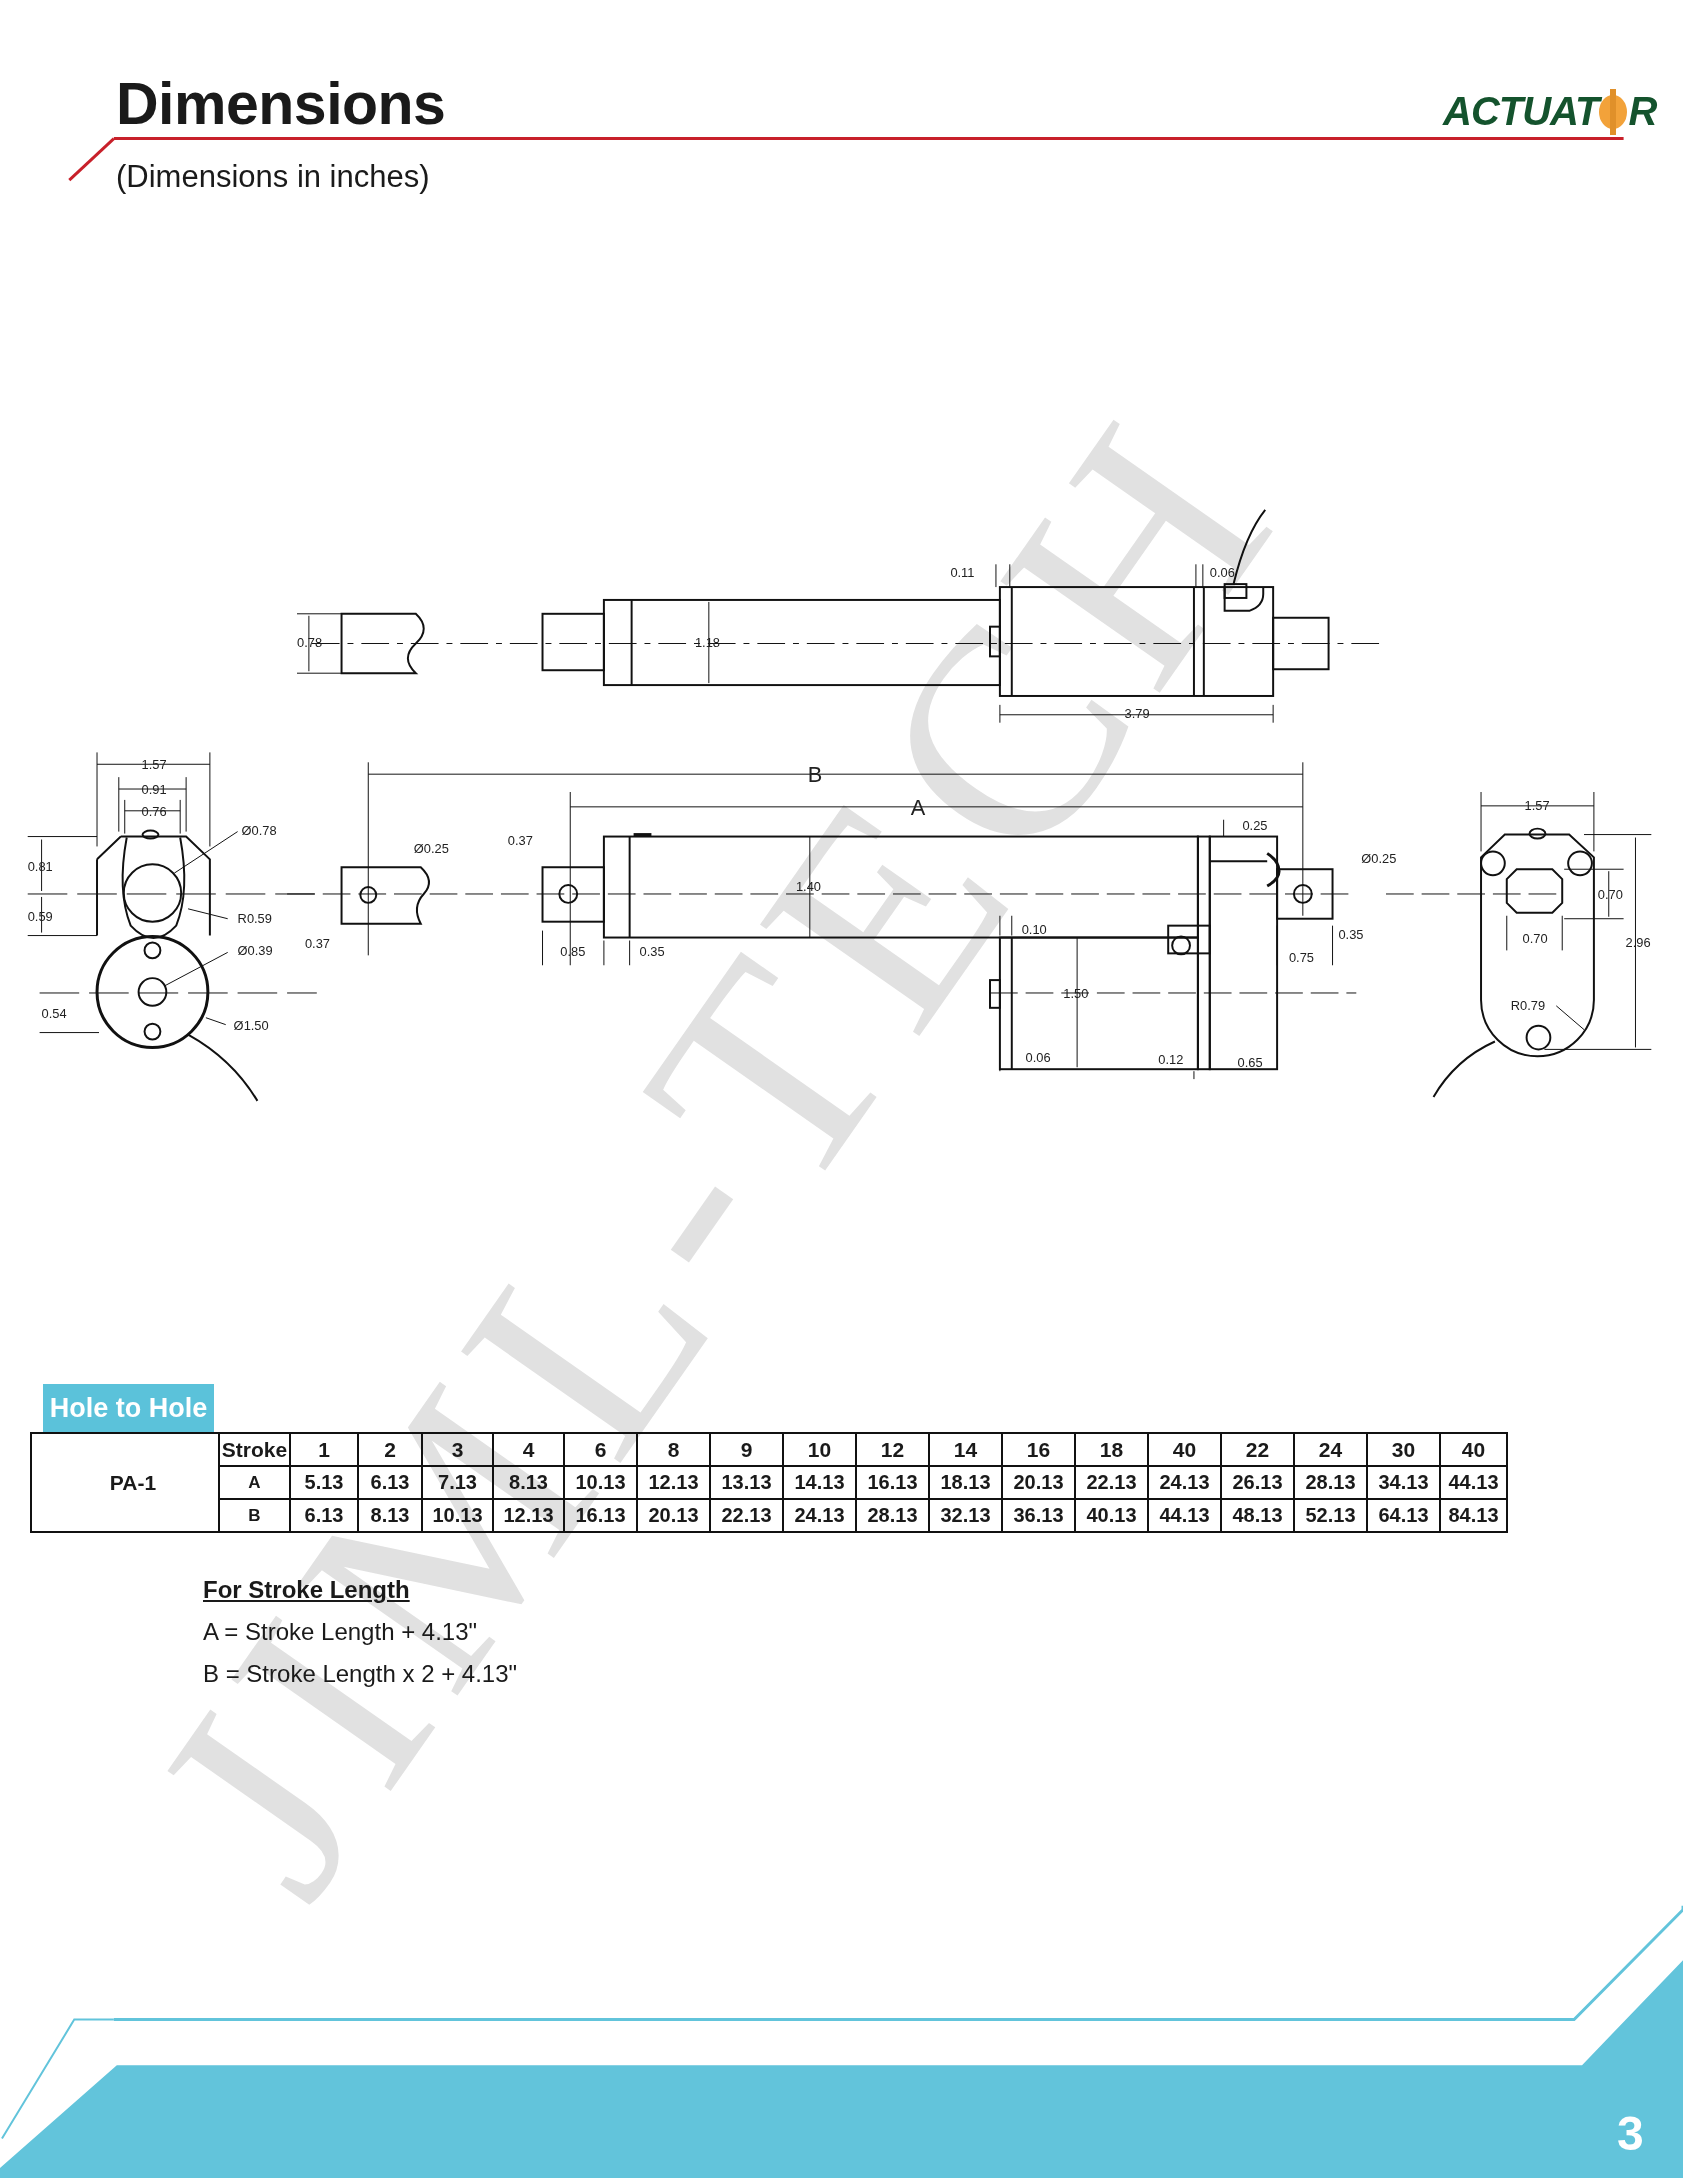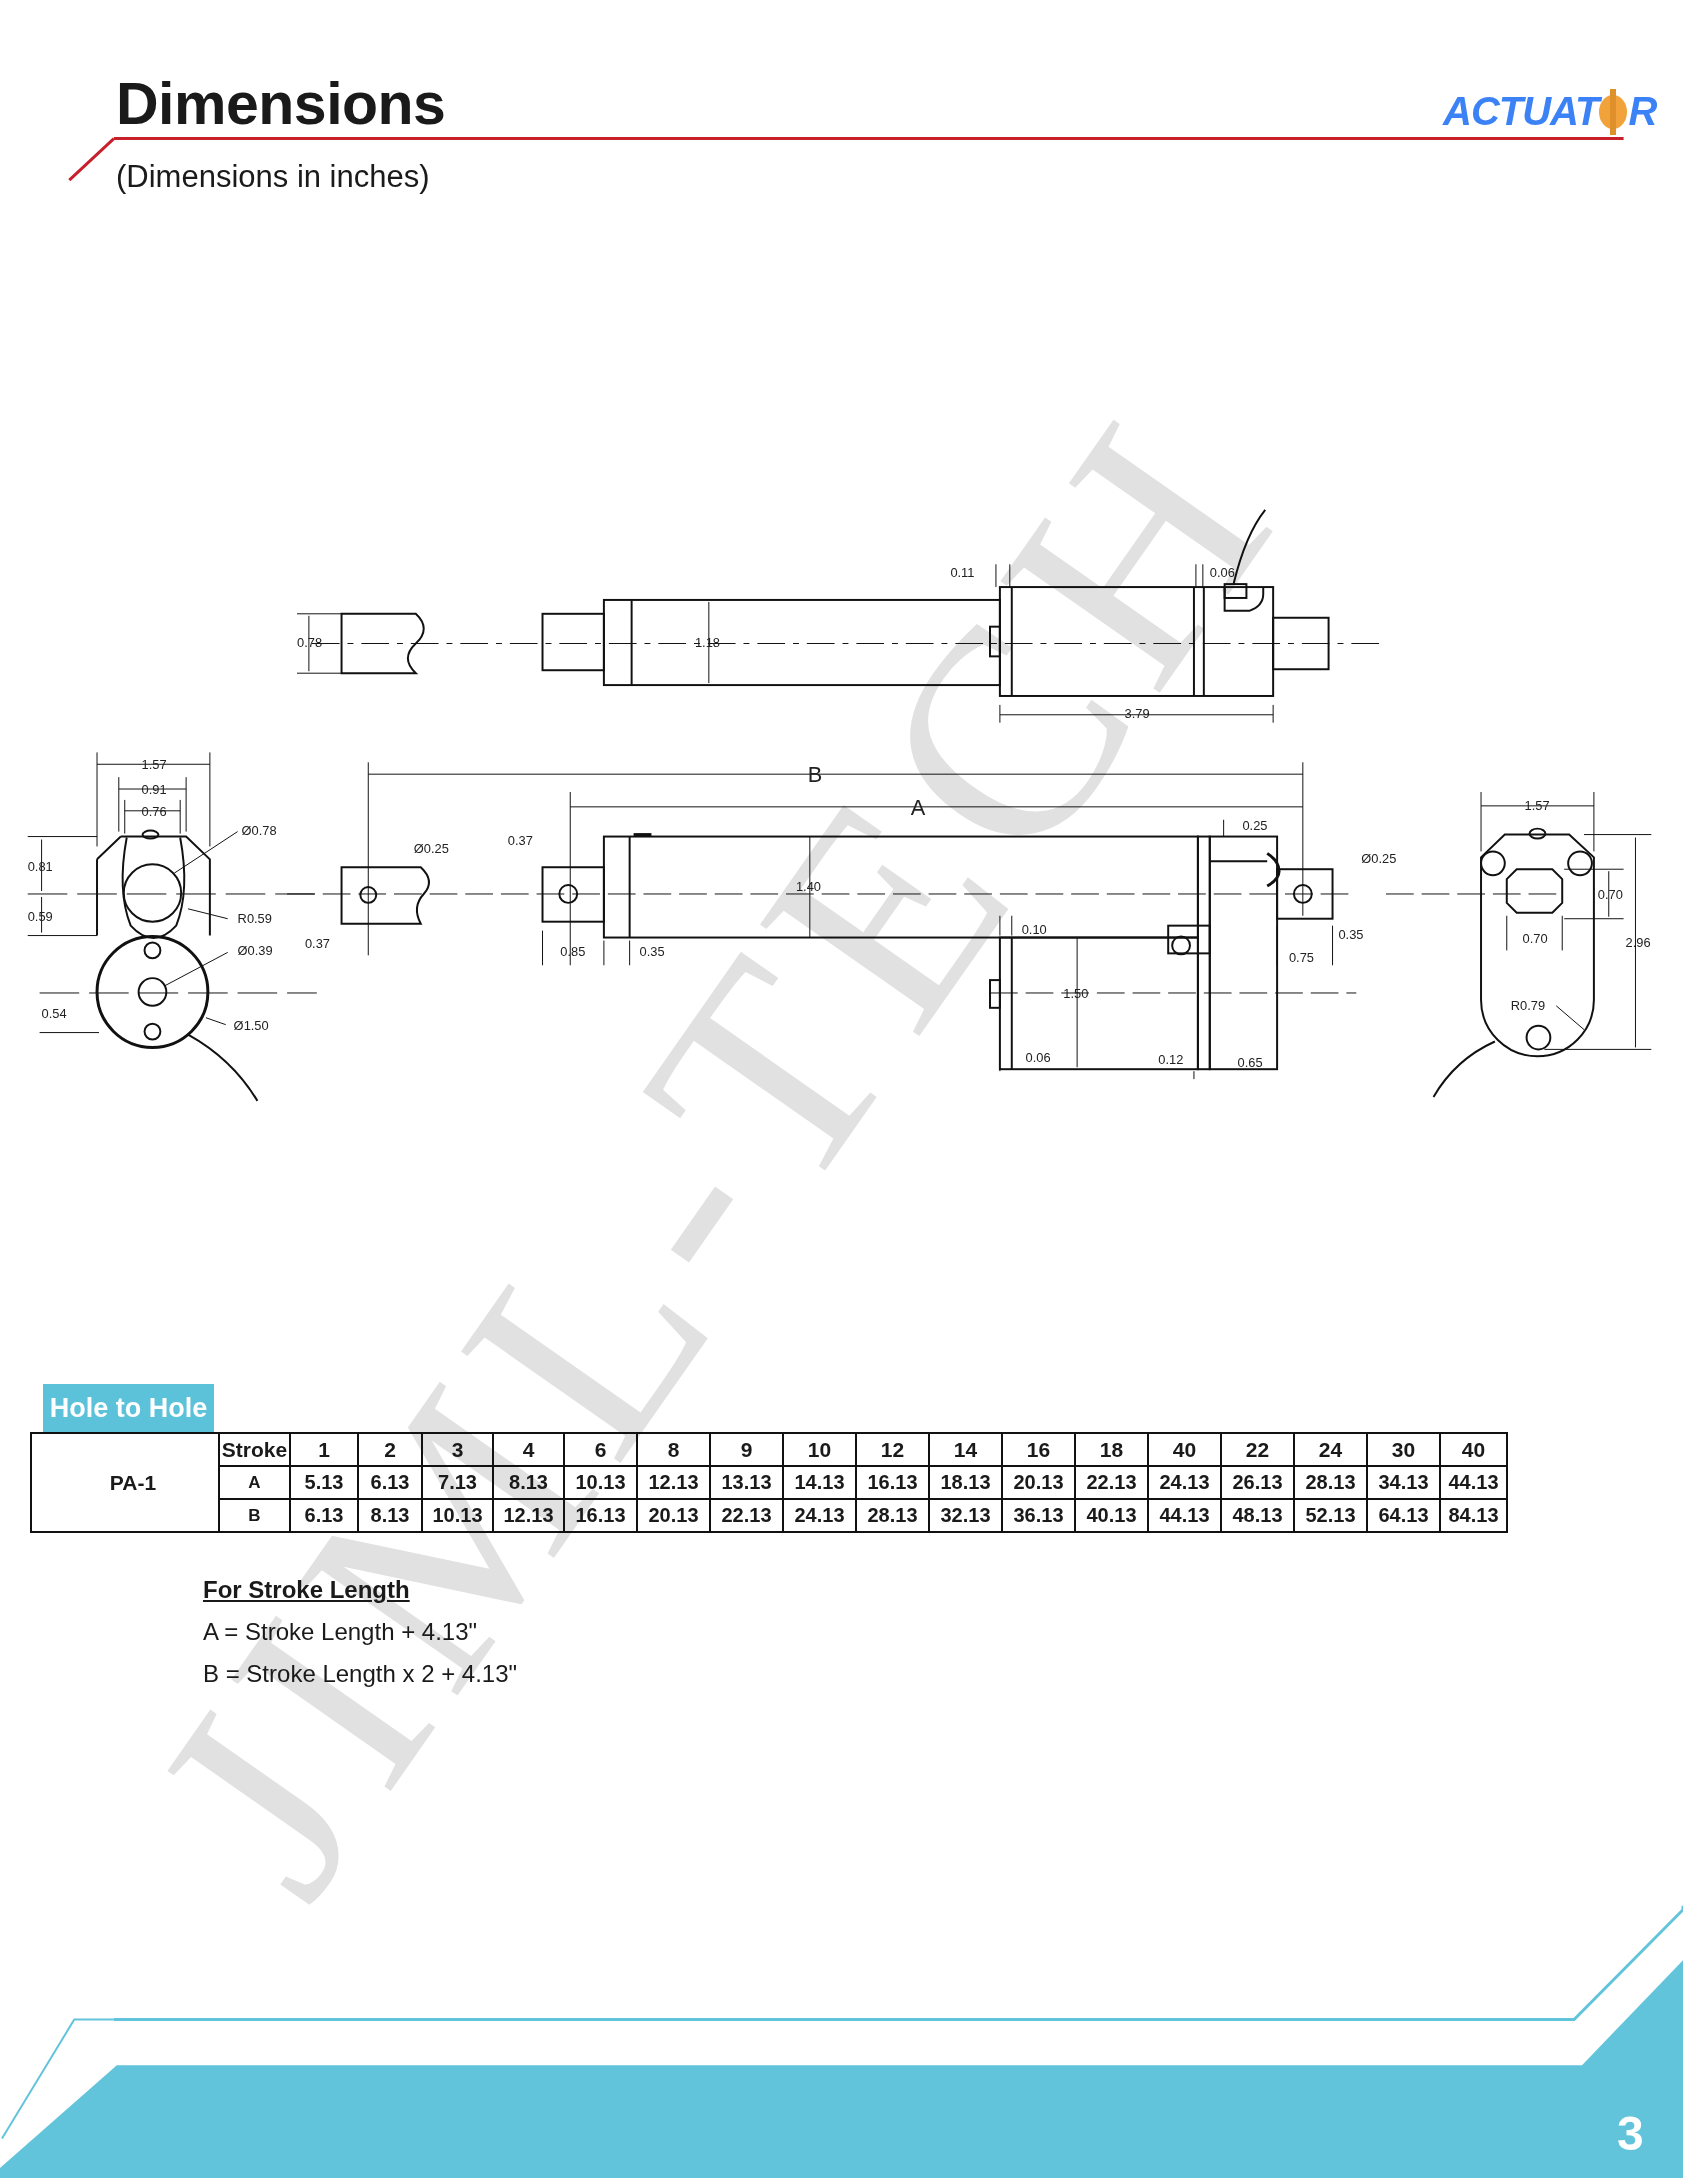--- a/index.html
+++ b/index.html
@@ -1,20 +1,20 @@
 <!DOCTYPE html>
 <html><head>
 <meta charset="utf-8">
 <style>
   html,body{margin:0;padding:0;background:#fff;}
   body{width:1683px;height:2178px;position:relative;overflow:hidden;font-family:"Liberation Sans",sans-serif;color:#1a1a1a;}
   .abs{position:absolute;}
   #title{left:116px;top:75px;font-size:59px;font-weight:bold;letter-spacing:-0.5px;line-height:1;}
   #subtitle{left:116px;top:161px;font-size:31px;line-height:1;}
-  #logo{left:1443px;top:91px;font-size:40px;font-weight:bold;font-style:italic;color:#3b82f6;letter-spacing:-1px;line-height:1;}
+  #logo{left:1443px;top:91px;font-size:40px;font-weight:bold;font-style:italic;color:#14532d;letter-spacing:-1px;line-height:1;}
   #logo .gear{display:inline-block;width:28px;height:34px;border-radius:50%;background:#f2a23a;vertical-align:-4px;margin:0 1px;position:relative;}
   #logo .gear:after{content:"";position:absolute;left:11px;top:-6px;width:6px;height:46px;background:#e0902a;}
   svg{position:absolute;left:0;top:0;}
   #tab{left:30px;top:1384px;width:171px;height:48px;background:#5bc2da;color:#fff;font-weight:bold;font-size:27px;line-height:48px;text-align:center;margin-left:13px;}
   #table{left:30px;top:1432px;border-collapse:collapse;font-weight:bold;}
   #table td{border:2px solid #111;height:31px;padding:0;text-align:center;font-size:20px;}
   #table td.model{width:170px;font-size:28px;padding-left:16px;}
   #table td.rh{width:69px;}
   #table tr.hdr td{font-size:21px;}
   #table tr.ab td.rh{font-size:17px;}

